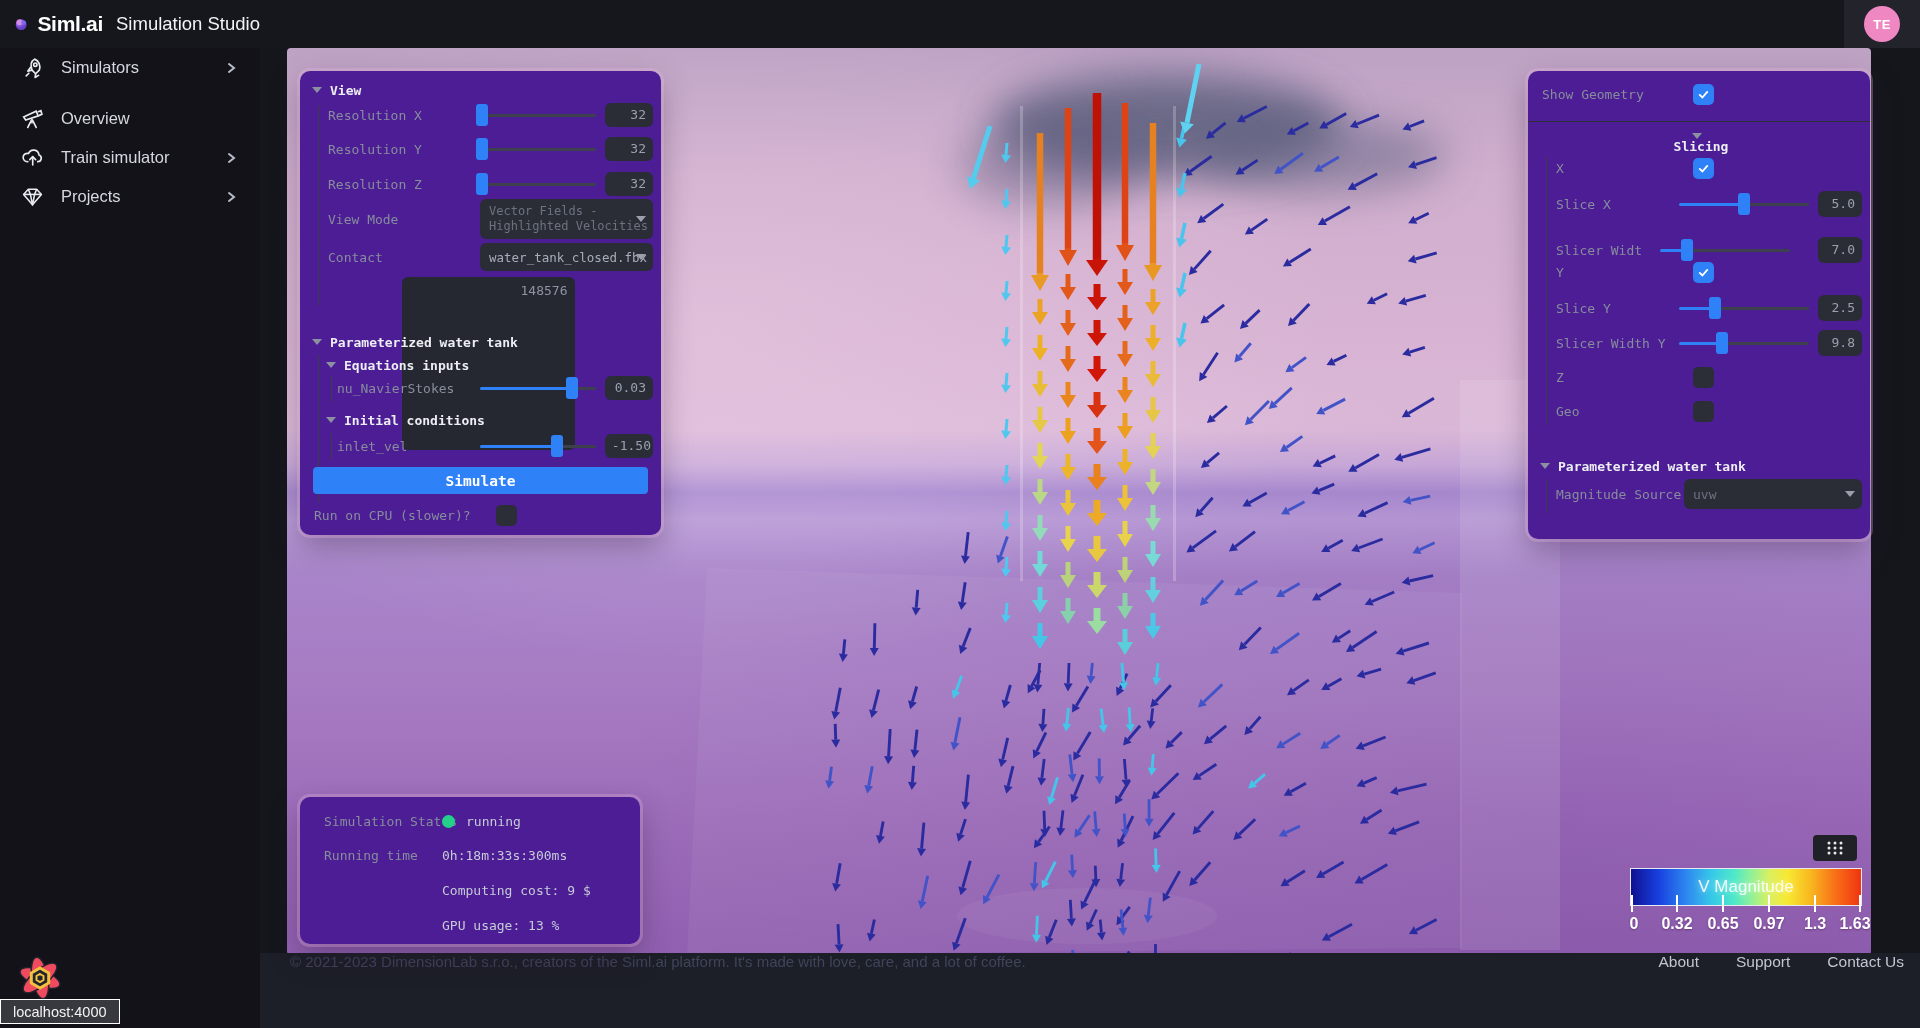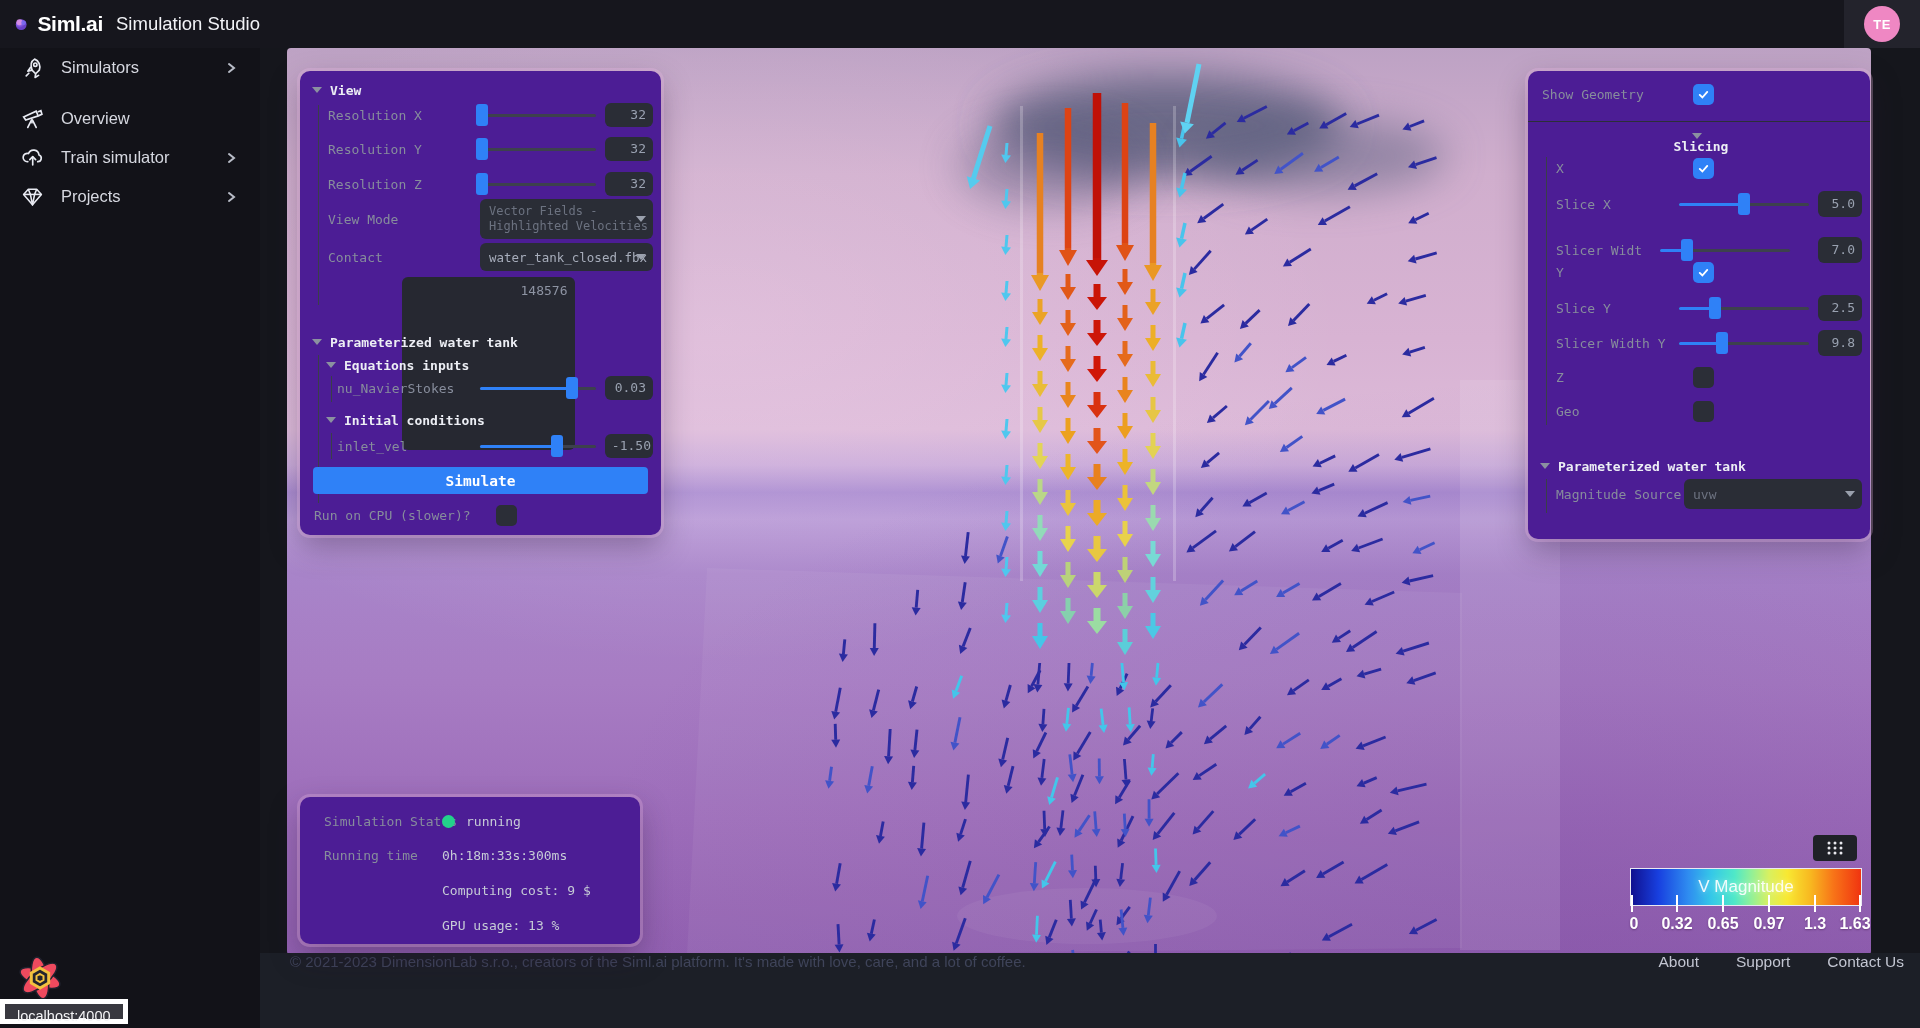--- a/index.html
+++ b/index.html
@@ -106,21 +106,21 @@
   
   .footer { position:absolute; left:260px; top:953px; width:1660px; height:75px; background:#1c1f27;
     display:flex; justify-content:space-between; padding:0 16px 11px 30px; z-index:6; }
   .copyright { color:#3f445a; font-size:15px; }
   .flinks { display:flex; gap:37px; }
   .flinks span { color:#c2c5d1; font-size:15.5px; cursor:pointer; }
 
   
   .badge-icon { position:absolute; left:14px; top:953px; z-index:40; }
   .badge-label { position:absolute; left:0; top:999px; height:25px; background:#38383f; color:#f3f3f5;
-    font-size:14.5px; line-height:25px; padding:0 12px; z-index:41; border:5px solid #ffffff; }
+    font-size:14.5px; line-height:25px; padding:0 12px; z-index:41; border:1px solid #ffffff; }
 </style>
 </head>
 <body>
 
 <div class="topbar">
   <div class="brand-wrap">
     <svg width="24" height="24" viewBox="0 0 24 24">
       <defs>
           <radialGradient id="lg" cx="35%" cy="30%">
             <stop offset="0%" stop-color="#c79df6"></stop>

